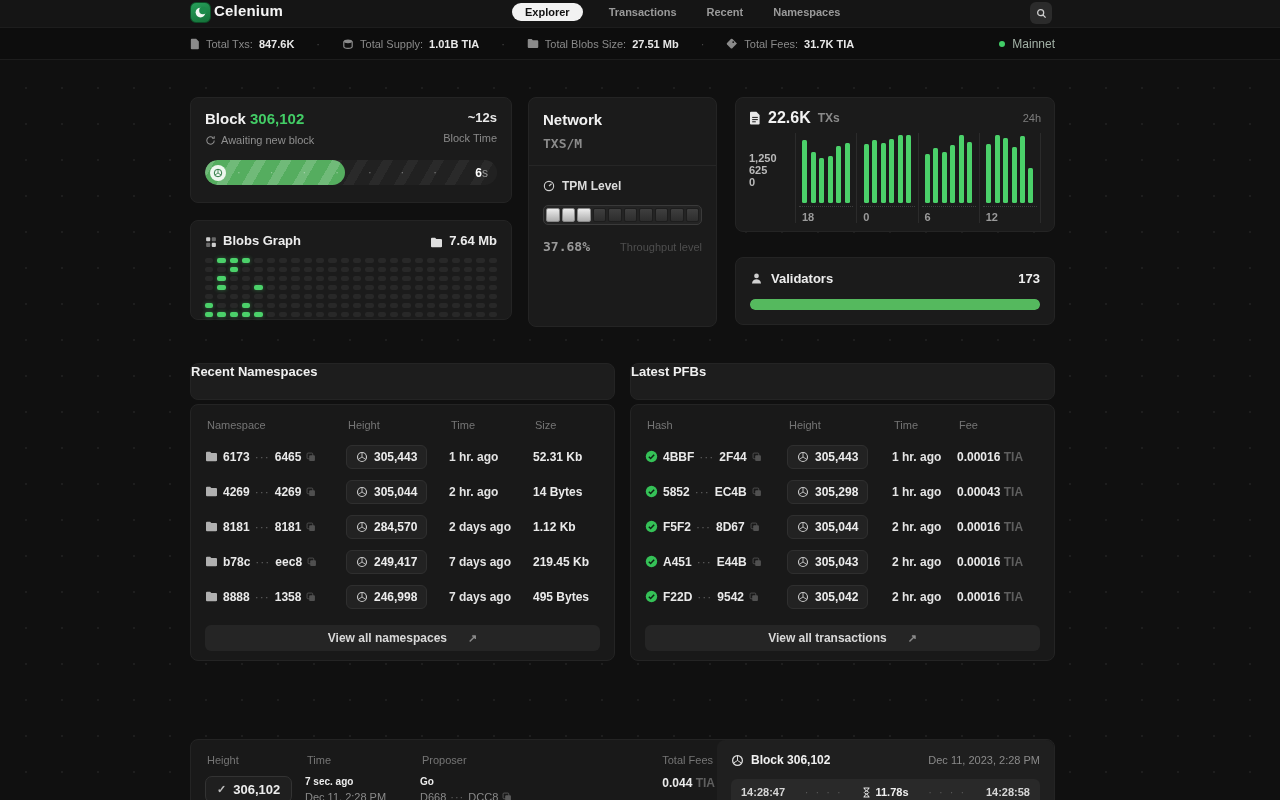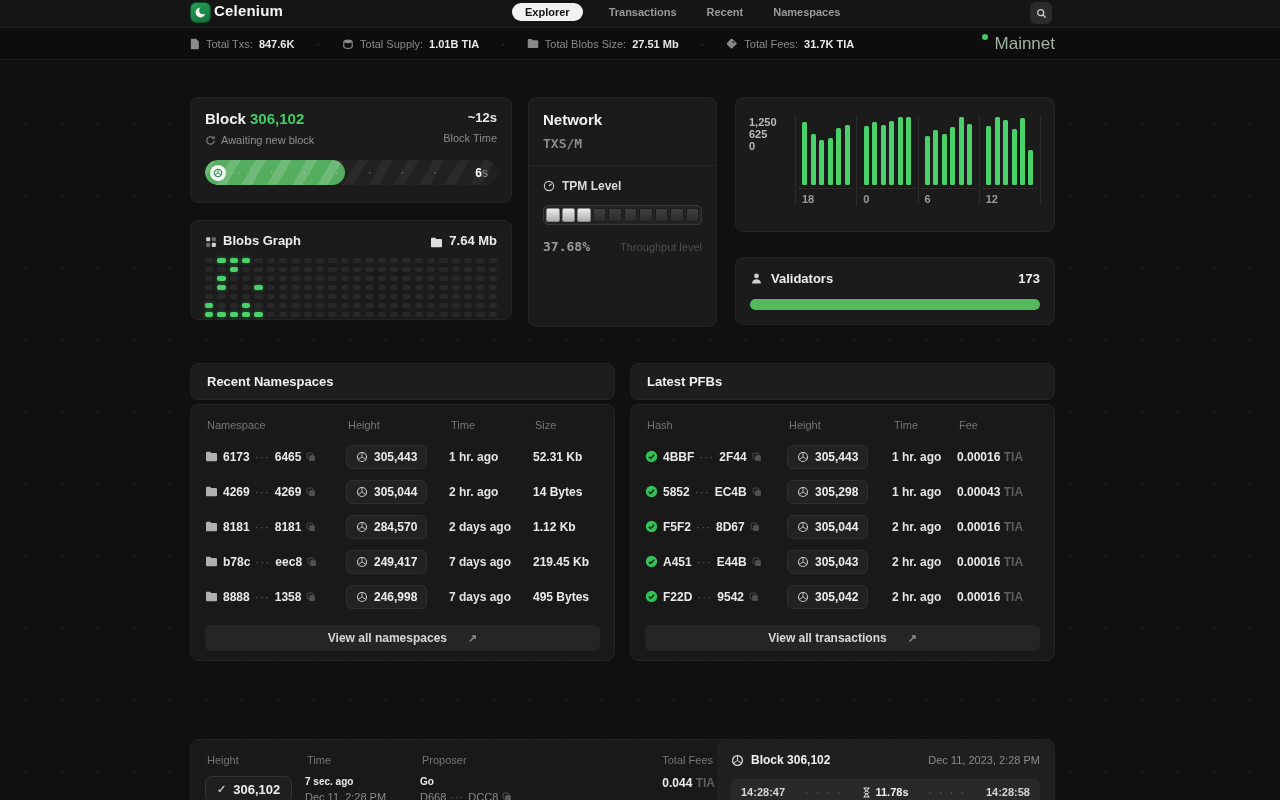--- a/index.html
+++ b/index.html
@@ -20,21 +20,21 @@
   .nav-item.active { background:#f2f2f2; color:#111; border-radius:11px; padding:3px 13px; }
   .search-btn { position:absolute; left:1030px; top:2px; width:22px; height:22px; border-radius:6px; background:#2b2b2b; display:flex; align-items:center; justify-content:center; cursor:pointer; }
 
   
   .statsbar { position:absolute; top:27px; left:0; width:1280px; height:33px; background:#0d0d0d; border-top:1px solid #1d1d1d; border-bottom:1px solid #1d1d1d; display:flex; align-items:center; padding:0 225px 0 190px; z-index:5; }
   .stat-item { display:flex; align-items:center; gap:6px; font-size:11px; }
   .stat-item .lbl { color:#8a8a8a; }
   .stat-item .val { color:#e8e8e8; font-weight:bold; }
   .sep { color:#4a4a4a; margin:0 22px; font-size:11px; }
   .sep::before { content:"·"; }
-  .net-pill { margin-left:auto; display:flex; align-items:flex-start; gap:7px; font-size:17px; color:#a3b2a7; }
+  .net-pill { margin-left:auto; display:flex; align-items:center; gap:7px; font-size:12px; color:#a3b2a7; }
   .net-dot { width:6px; height:6px; border-radius:50%; background:#41cd67; }
 
   
   .main { position:absolute; top:60px; left:0; width:1280px; height:740px;
     background-color:#101010;
     background-image:radial-gradient(#1e1e1e 1px, transparent 1.3px);
     background-size:36px 36px; background-position:8px 10px; }
   .content { position:relative; width:865px; margin-left:190px; height:740px; }
 
   .card { position:absolute; background:#1b1b1b; border:1px solid #242424; border-radius:8px; }
@@ -81,38 +81,38 @@
   .nw-throughput { font-size:13px; color:#9a9a9a; }
   .nw-thr-label { font-size:11px; color:#4e4e4e; }
 
   
   #txs-card { left:545px; top:37px; width:320px; height:135px; padding:11px 13px; }
   .tx-head { display:flex; align-items:center; gap:7px; }
   .tx-count { font-size:16px; font-weight:bold; color:#f2f2f2; }
   .tx-count-lbl { font-size:12px; font-weight:bold; color:#8a8a8a; }
   .tx-period { margin-left:auto; font-size:11px; color:#7d7d7d; }
   .tx-chart { display:flex; margin-top:6px; height:90px; }
-  .tx-yaxis { width:46px; height:72px; display:flex; flex-direction:column; justify-content:flex-start; font-size:11px; font-weight:bold; color:#b9b9b9; padding-top:1px; }
+  .tx-yaxis { width:46px; height:72px; display:flex; flex-direction:column; justify-content:center; font-size:11px; font-weight:bold; color:#b9b9b9; padding-top:1px; }
   .tx-plot { flex:1; display:flex; border-right:1px solid #2b2b2b; }
   .tx-group { flex:1; border-left:1px solid #2b2b2b; display:flex; flex-direction:column; }
   .tx-bars { height:72px; display:flex; align-items:flex-end; justify-content:space-evenly; padding:0 3px; }
   .tx-bar { width:5px; border-radius:1.5px; background:#4bd16a; }
   .tx-base { border-top:1px dotted #3f3f3f; margin:3px 3px 0; }
   .tx-xlabel { font-size:11px; font-weight:bold; color:#9a9a9a; padding:4px 0 0 6px; }
 
   
   #validators-card { left:545px; top:197px; width:320px; height:68px; padding:13px 14px; }
   .vd-head { display:flex; align-items:center; gap:8px; }
   .vd-label { font-size:13px; font-weight:bold; color:#ececec; }
   .vd-count { margin-left:auto; font-size:13px; font-weight:bold; color:#f0f0f0; }
   .vd-bar { margin-top:13px; height:11px; border-radius:5px; background:#262626; overflow:hidden; }
   .vd-fill { height:100%; border-radius:5px; background:#55b95e; }
 
   
-  .title-card { background:#1d1d1d; padding:0 16px; display:flex; align-items:center; }
+  .title-card { background:#1d1d1d; padding:0 0; display:flex; align-items:flex-start; }
   .title-card .t { font-size:13px; font-weight:bold; color:#f0f0f0; }
   #ns-title  { left:0;     top:303px; width:425px; height:37px; }
   #ns-body   { left:0;     top:344px; width:425px; height:257px; background:#191919; padding:8px 14px 12px; }
   #pfb-title { left:440px; top:303px; width:425px; height:37px; }
   #pfb-body  { left:440px; top:344px; width:425px; height:257px; background:#191919; padding:8px 14px 12px; }
 
   .thead { display:grid; align-items:center; font-size:11px; color:#757575; padding:6px 2px 8px; }
   .ns-grid  { grid-template-columns:141px 103px 84px 1fr; }
   .pfb-grid { grid-template-columns:142px 105px 65px 1fr; }
   .t-row { display:grid; align-items:center; height:35px; cursor:pointer; }
@@ -484,20 +484,31 @@
           <div class="seg"></div>
           <div class="seg"></div>
         </div>
     <div class="nw-bottom">
       <span class="nw-throughput lcd">37.68%</span>
       <span class="nw-thr-label">Throughput level</span>
     </div>
   </div>
 
   <div class="card" id="txs-card">
+    <div class="tx-head">
+      <span>
+            <svg width="12" height="14" viewBox="0 0 12 14">
+              <path d="M2 .8h5.4L10.6 4v8.4a1 1 0 0 1-1 1H2a1 1 0 0 1-1-1V1.8a1 1 0 0 1 1-1z" fill="#e8e8e8"></path>
+              <path d="M3.2 6.4h5.6M3.2 8.6h5.6M3.2 10.8h3.6" stroke="#1b1b1b" stroke-width="1"></path>
+            </svg>
+          </span>
+      <span class="tx-count">22.6K</span>
+      <span class="tx-count-lbl">TXs</span>
+      <span class="tx-period">24h</span>
+    </div>
     <div class="tx-chart">
       <div class="tx-yaxis">
         <span>1,250</span>
         <span>625</span>
         <span>0</span>
       </div>
       <div class="tx-plot" id="tx-plot">
             <div class="tx-group">
               <div class="tx-bars">
                 <div class="tx-bar" style="height: 63px; background: rgb(75, 209, 106);"></div>

